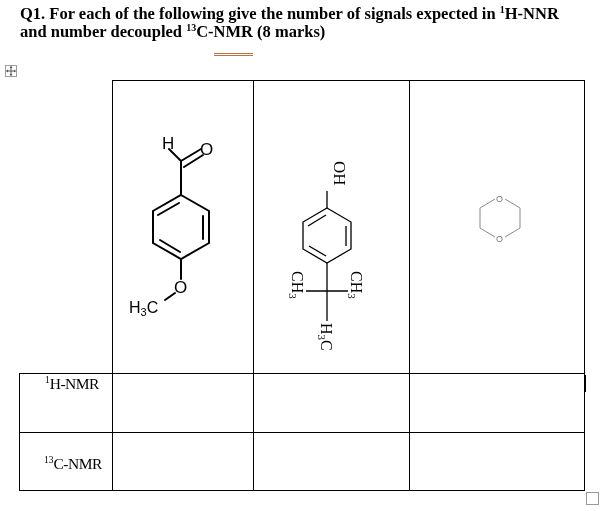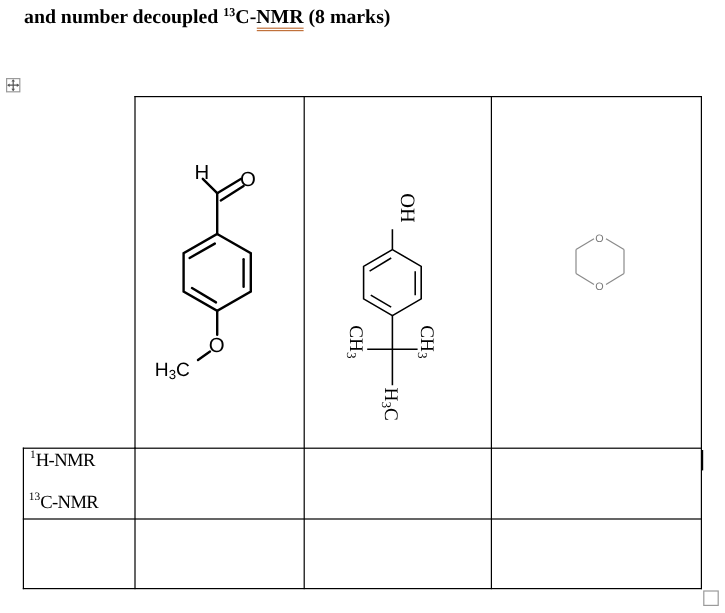--- a/index.html
+++ b/index.html
@@ -1,36 +1,40 @@
 <!DOCTYPE html>
 <html><head>
 <meta charset="utf-8">
 <style>
   html, body { margin: 0; padding: 0; background: #ffffff; }
   body { width: 604px; height: 511px; position: relative; overflow: hidden;
          font-family: "Liberation Serif", serif; color: #000; }
   .question { position: absolute; left: 20px; top: 5px; width: 580px;
               font-weight: bold; font-size: 16.5px; line-height: 18px; }
   .question sup { font-size: 10px; vertical-align: 6px; line-height: 0; }
-  .nmr-underline { border-bottom: 3px double #c0713b; padding-bottom: 0px; }
+  .nmr-underline { border-bottom: 3px double #c0713b; padding-bottom: 12px; }
   .move-handle { position: absolute; left: 5px; top: 65px; width: 12px; height: 12px;
                  border: 1px solid #9a9a9a; background: #fff; box-sizing: border-box; }
   .resize-handle { position: absolute; left: 586px; top: 492px; width: 13px; height: 13px;
                    border: 1px solid #9a9a9a; background: #fff; box-sizing: border-box; }
   .line { position: absolute; background: #000; }
   .structure-cell { position: absolute; }
-  .row-label { position: absolute; font-size: 15.5px; letter-spacing: -0.5px; }
+  .row-label { position: absolute; font-size: 15.5px; letter-spacing: -0.5px; margin-left: 20px; }
   .row-label sup { font-size: 9.5px; vertical-align: 6px; line-height: 0; letter-spacing: 0; }
   .answer-cell { position: absolute; }
   .caret { position: absolute; left: 585px; top: 375px; width: 1px; height: 17px; background: #000; }
 </style>
 </head>
 <body>
 
 <div class="question">
+  <div>
+    <span>Q1.</span>
+    <span>For each of the following give the number of signals expected in </span><sup>1</sup><span>H-NNR</span>
+  </div>
   <div>
     <span>and number decoupled </span><sup>13</sup><span>C-</span><span class="nmr-underline">NMR</span><span> (8 marks)</span>
   </div>
 </div>
 
 <div class="move-handle">
   <svg width="10" height="10" viewBox="0 0 10 10" style="display:block;">
     <line x1="5" y1="0.5" x2="5" y2="9.5" stroke="#555" stroke-width="1"></line>
     <line x1="0.5" y1="5" x2="9.5" y2="5" stroke="#555" stroke-width="1"></line>
     <polygon points="5,0 3.5,2 6.5,2" fill="#555"></polygon>
@@ -118,21 +122,21 @@
         <line x1="110" y1="147" x2="95" y2="156"></line>
       </g>
       <text x="86" y="121" font-family="Liberation Sans, sans-serif" font-size="9" fill="#777">O</text>
       <text x="86" y="161" font-family="Liberation Sans, sans-serif" font-size="9" fill="#777">O</text>
     </svg>
   </div>
 
   <div class="row-label" style="left:25px; top:375px;">
     <sup>1</sup><span>H-NMR</span>
   </div>
-  <div class="row-label" style="left:24px; top:410px;">
+  <div class="row-label" style="left:24px; top:455px;">
     <sup>13</sup><span>C-NMR</span>
   </div>
 
   <div class="answer-cell" style="left:114px; top:375px; width:138px; height:56px;"></div>
   <div class="answer-cell" style="left:255px; top:375px; width:153px; height:56px;"></div>
   <div class="answer-cell" style="left:411px; top:375px; width:172px; height:56px;"></div>
   <div class="answer-cell" style="left:114px; top:434px; width:138px; height:55px;"></div>
   <div class="answer-cell" style="left:255px; top:434px; width:153px; height:55px;"></div>
   <div class="answer-cell" style="left:411px; top:434px; width:172px; height:55px;"></div>
 </div>

